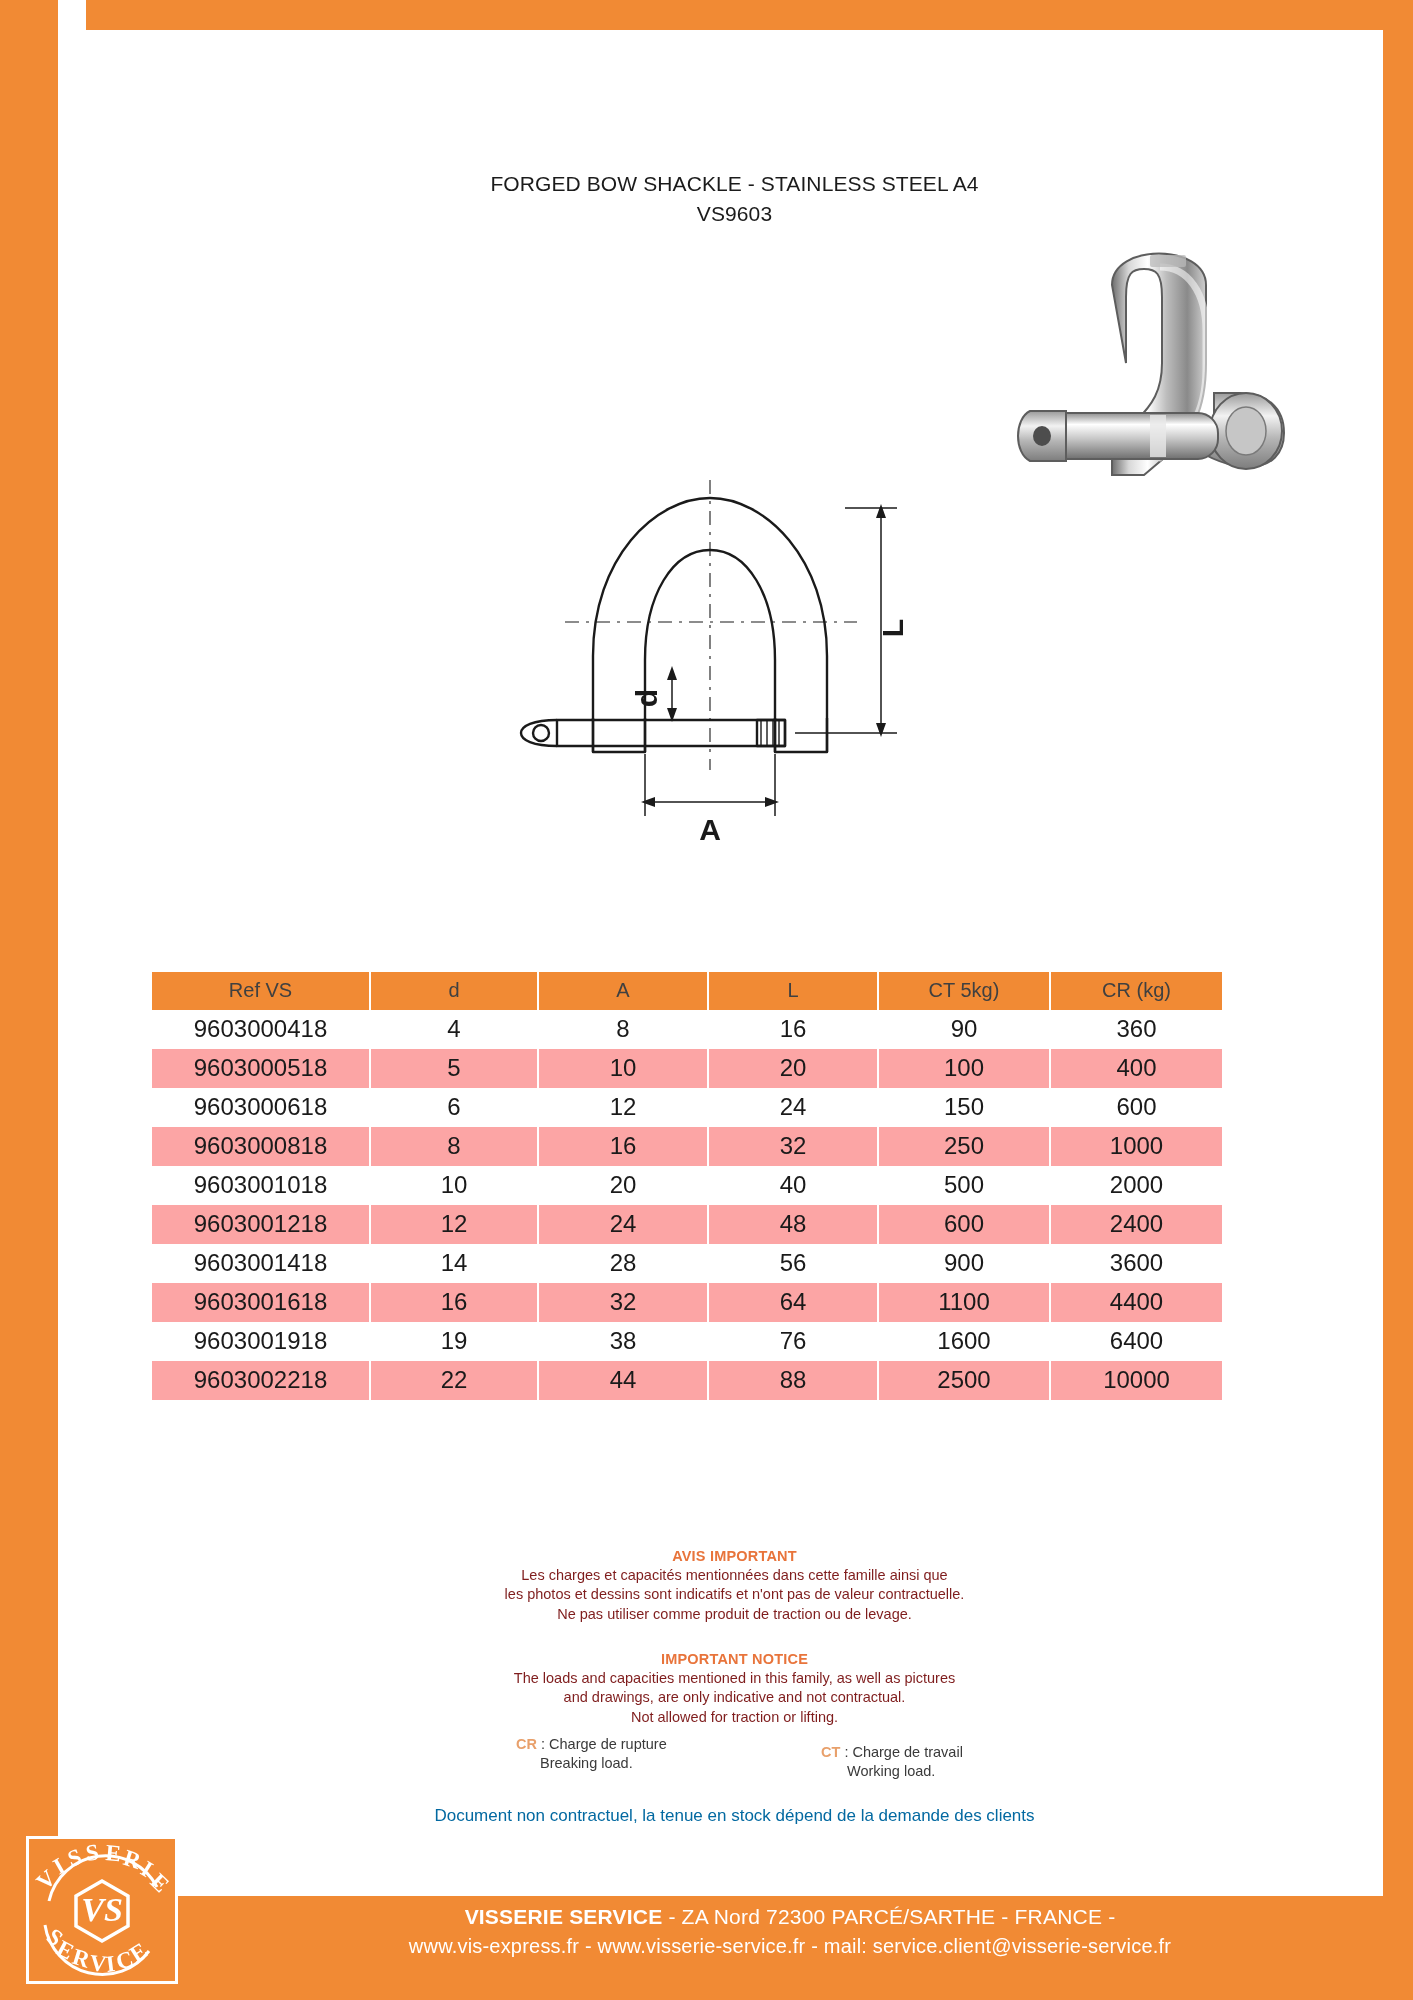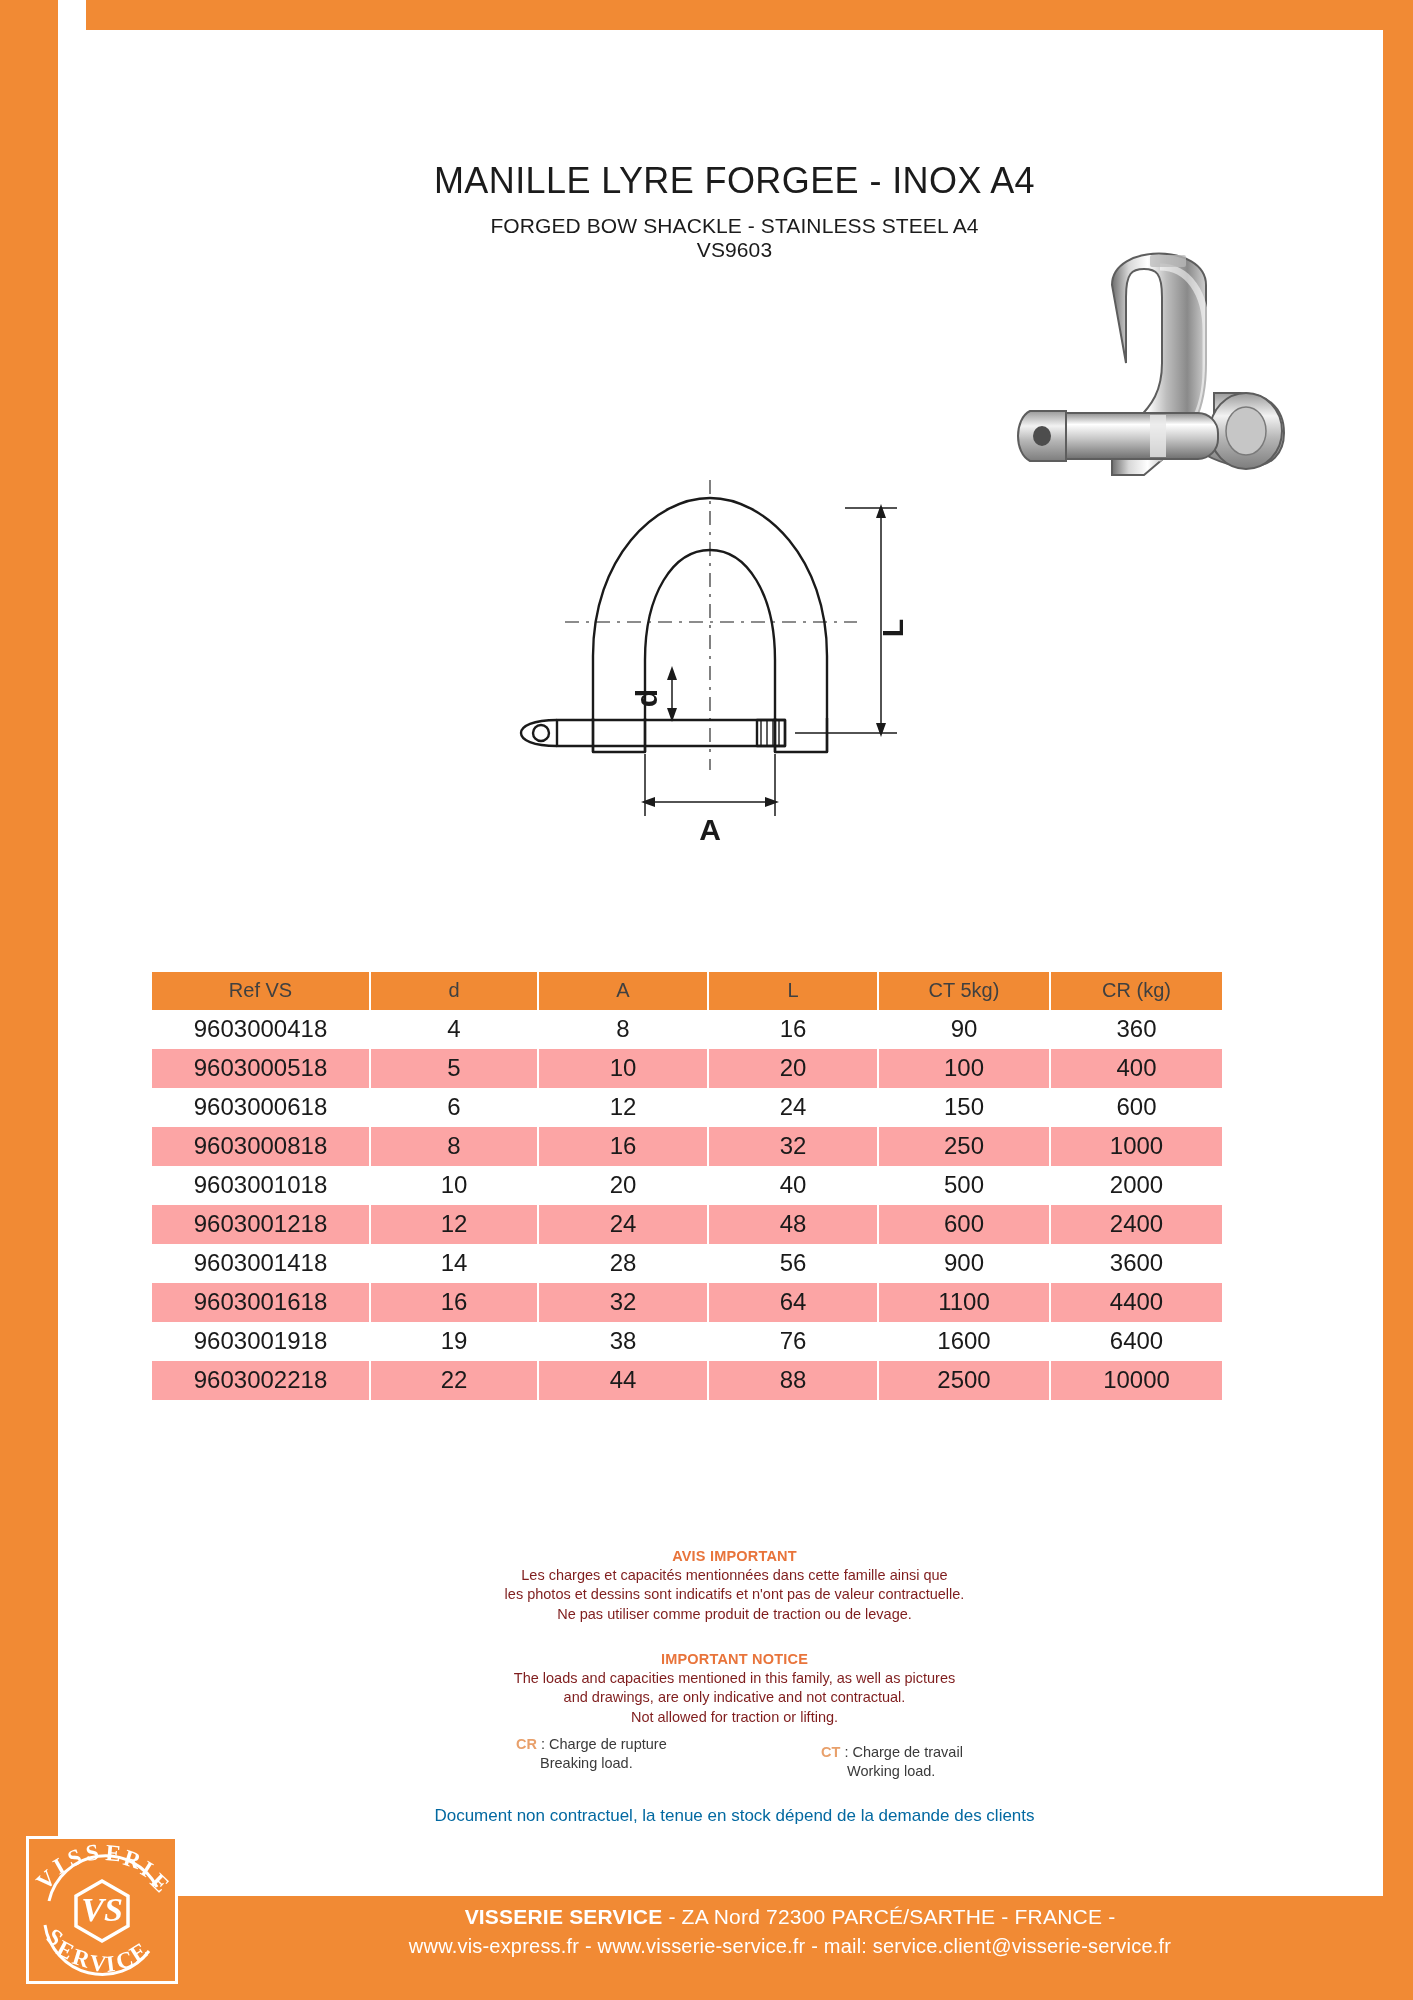--- a/index.html
+++ b/index.html
@@ -34,21 +34,21 @@
     background:#F18A34;border:3px solid #ffffff;box-sizing:border-box;
   }
   .logo-svg{position:absolute;left:0;top:0;}
 
   
   .title-wrap{position:absolute;left:86px;top:160px;width:1297px;text-align:center;}
   .title-main{
     font-size:36px;color:#1b1b1b;letter-spacing:.4px;font-weight:normal;
   }
   .title-sub{font-size:21px;color:#1b1b1b;margin-top:12px;letter-spacing:.1px;}
-  .title-ref{font-size:21px;color:#1b1b1b;letter-spacing:.1px;}
+  .title-ref{font-size:21px;color:#1b1b1b;margin-top:6px;letter-spacing:.1px;}
 
   
   .photo{position:absolute;left:1000px;top:245px;width:300px;height:330px;}
 
   
   .drawing{position:absolute;left:505px;top:470px;width:420px;height:400px;}
 
   
   .tbl-wrap{position:absolute;left:152px;top:972px;width:1070px;}
   table.spec{border-collapse:collapse;width:1070px;table-layout:fixed;}
@@ -101,21 +101,20 @@
 
 <div id="page">
 
   <div class="band-top"></div>
   <div class="band-left"></div>
   <div class="band-left-inner"></div>
   <div class="band-right"></div>
   <div class="sheet"></div>
 
   <div class="title-wrap">
-    <div class="title-main">MANILLE LYRE FORGEE - INOX A4</div>
     <div class="title-sub">FORGED BOW SHACKLE - STAINLESS STEEL A4</div>
     <div class="title-ref">VS9603</div>
   </div>
 
   <div class="photo">
     <svg width="300" height="330" viewBox="0 0 300 330">
       <defs>
         <linearGradient id="steel" x1="0" y1="0" x2="1" y2="0">
           <stop offset="0%" stop-color="#6e6e6e"></stop>
           <stop offset="18%" stop-color="#d8d8d8"></stop>

